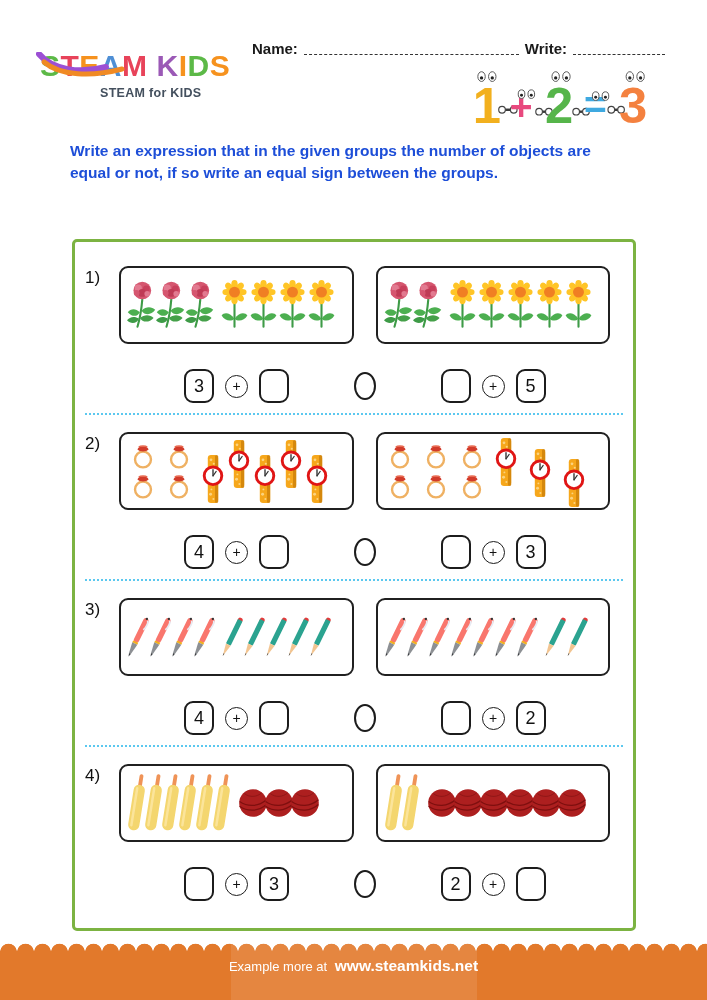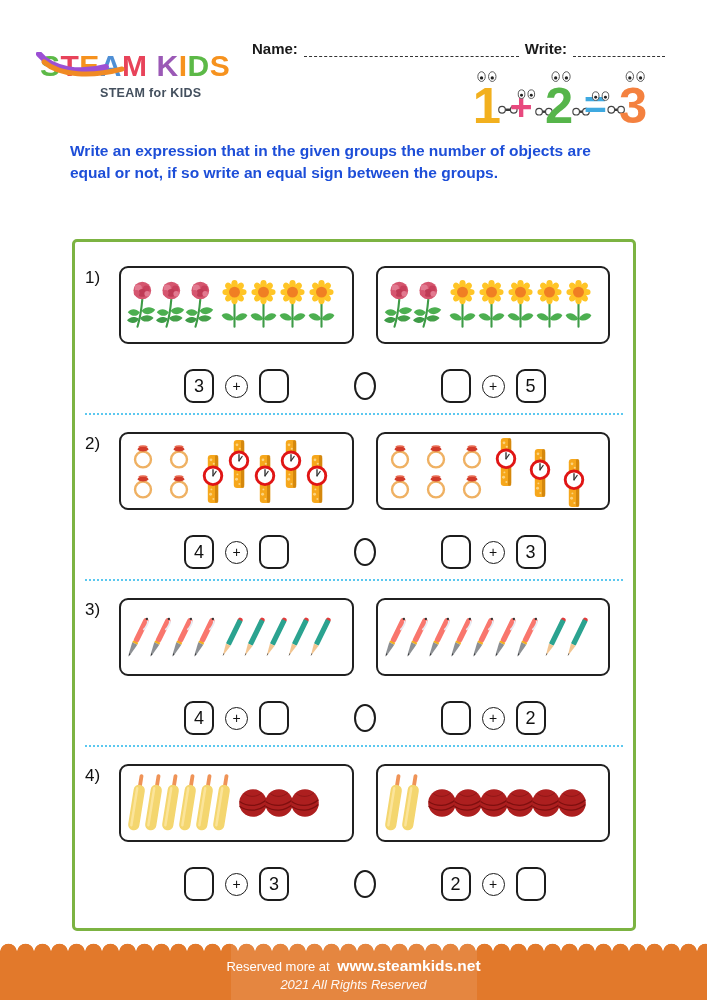--- a/index.html
+++ b/index.html
@@ -12,21 +12,21 @@
 
   
   .logo { position:absolute; left:40px; top:26px; width:210px; }
   .logo-letters { font-size:30px; font-weight:800; letter-spacing:.5px; line-height:1; white-space:nowrap;margin-top:25px; }
   .logo-letters span { display:inline-block; }
   .logo-letters span.sp { width:9px; }
   .logo-swoosh { position:absolute; left:-4px; top:26px; width:118px; height:26px; }
   .logo-tag { margin:5px 0 0 60px; font-size:12.5px; font-weight:700; color:#44505E; letter-spacing:.3px; white-space:nowrap; }
 
   
-  .nd { position:absolute; left:252px; top:40px; width:420px; display:flex; align-items:flex-end; gap:6px;
+  .nd { position:absolute; left:252px; top:40px; width:420px; display:flex; gap:6px;
         font-size:15px; font-weight:600; color:#1a1a1a; }
   .nd-line { border-bottom:1.8px dashed #333; height:15px; }
   .nd-name { width:215px; }
   .nd-date { width:92px; }
 
   
   .title-row { position:absolute; left:64px; top:86px; display:flex; align-items:center; gap:10px; }
   .title-row h1 { font-size:20px; font-weight:800; color:#F47B20; letter-spacing:.4px; }
   .title-icon { width:44px; height:44px; }
 
@@ -929,20 +929,19 @@
 
   </section>
 </div>
   </main>
 
   <footer class="footer">
     <div class="scallops"></div>
     <div class="fbody">
       <div class="fband"></div>
       <div class="fline1">
-        <span>Reserved more at</span>
+        <span>Example more at</span>
         <strong>www.steamkids.net</strong>
       </div>
-      <div class="fline2">2021 All Rights Reserved</div>
     </div>
   </footer>
 
 </div>
 
 </body></html>

